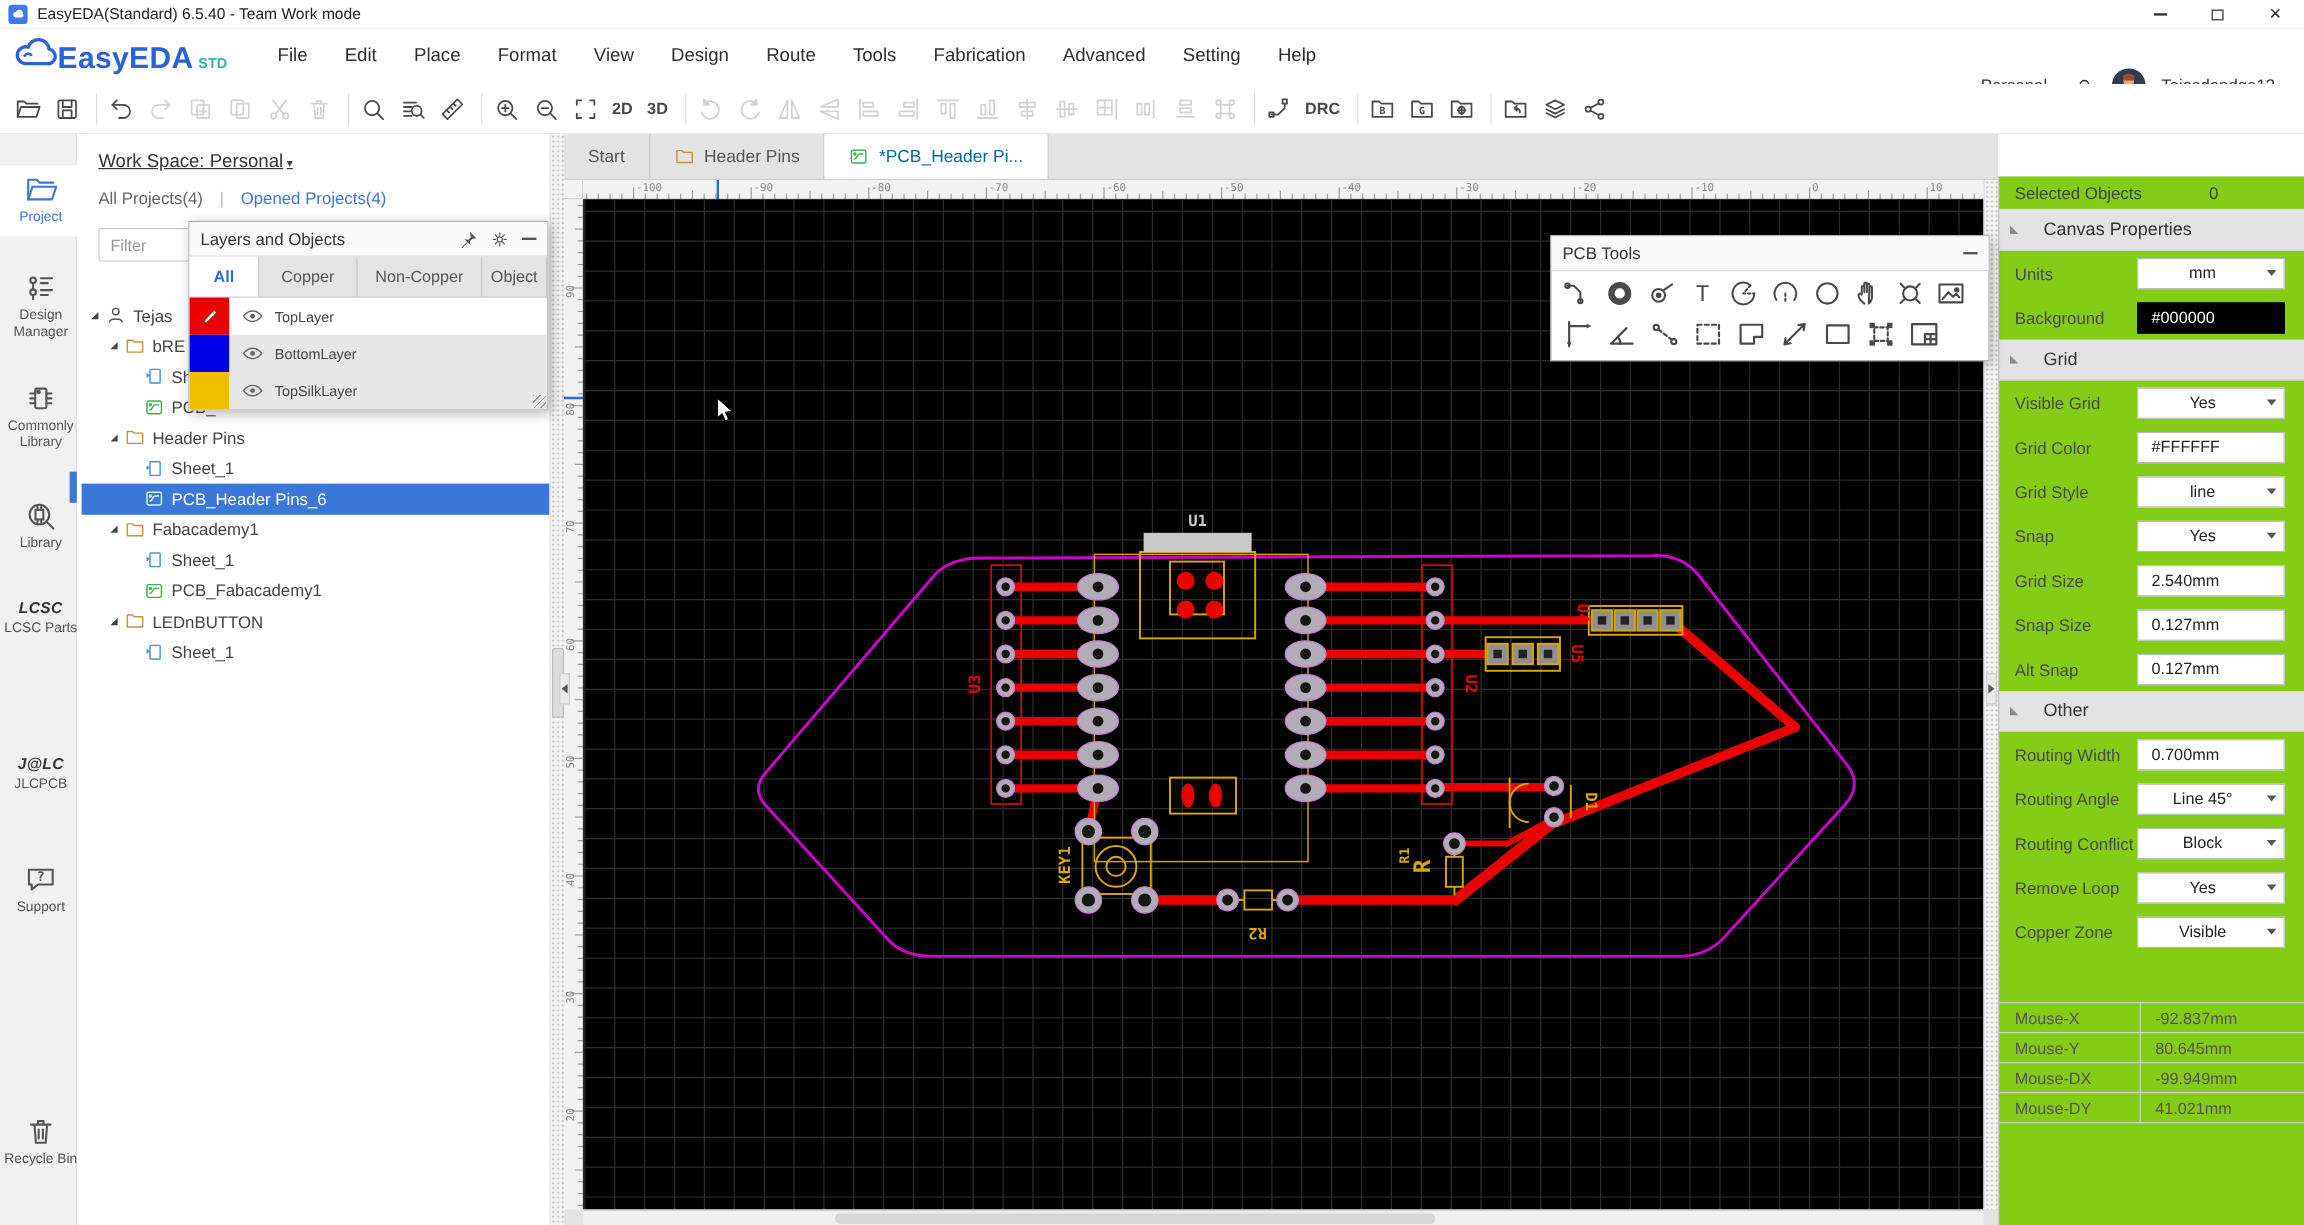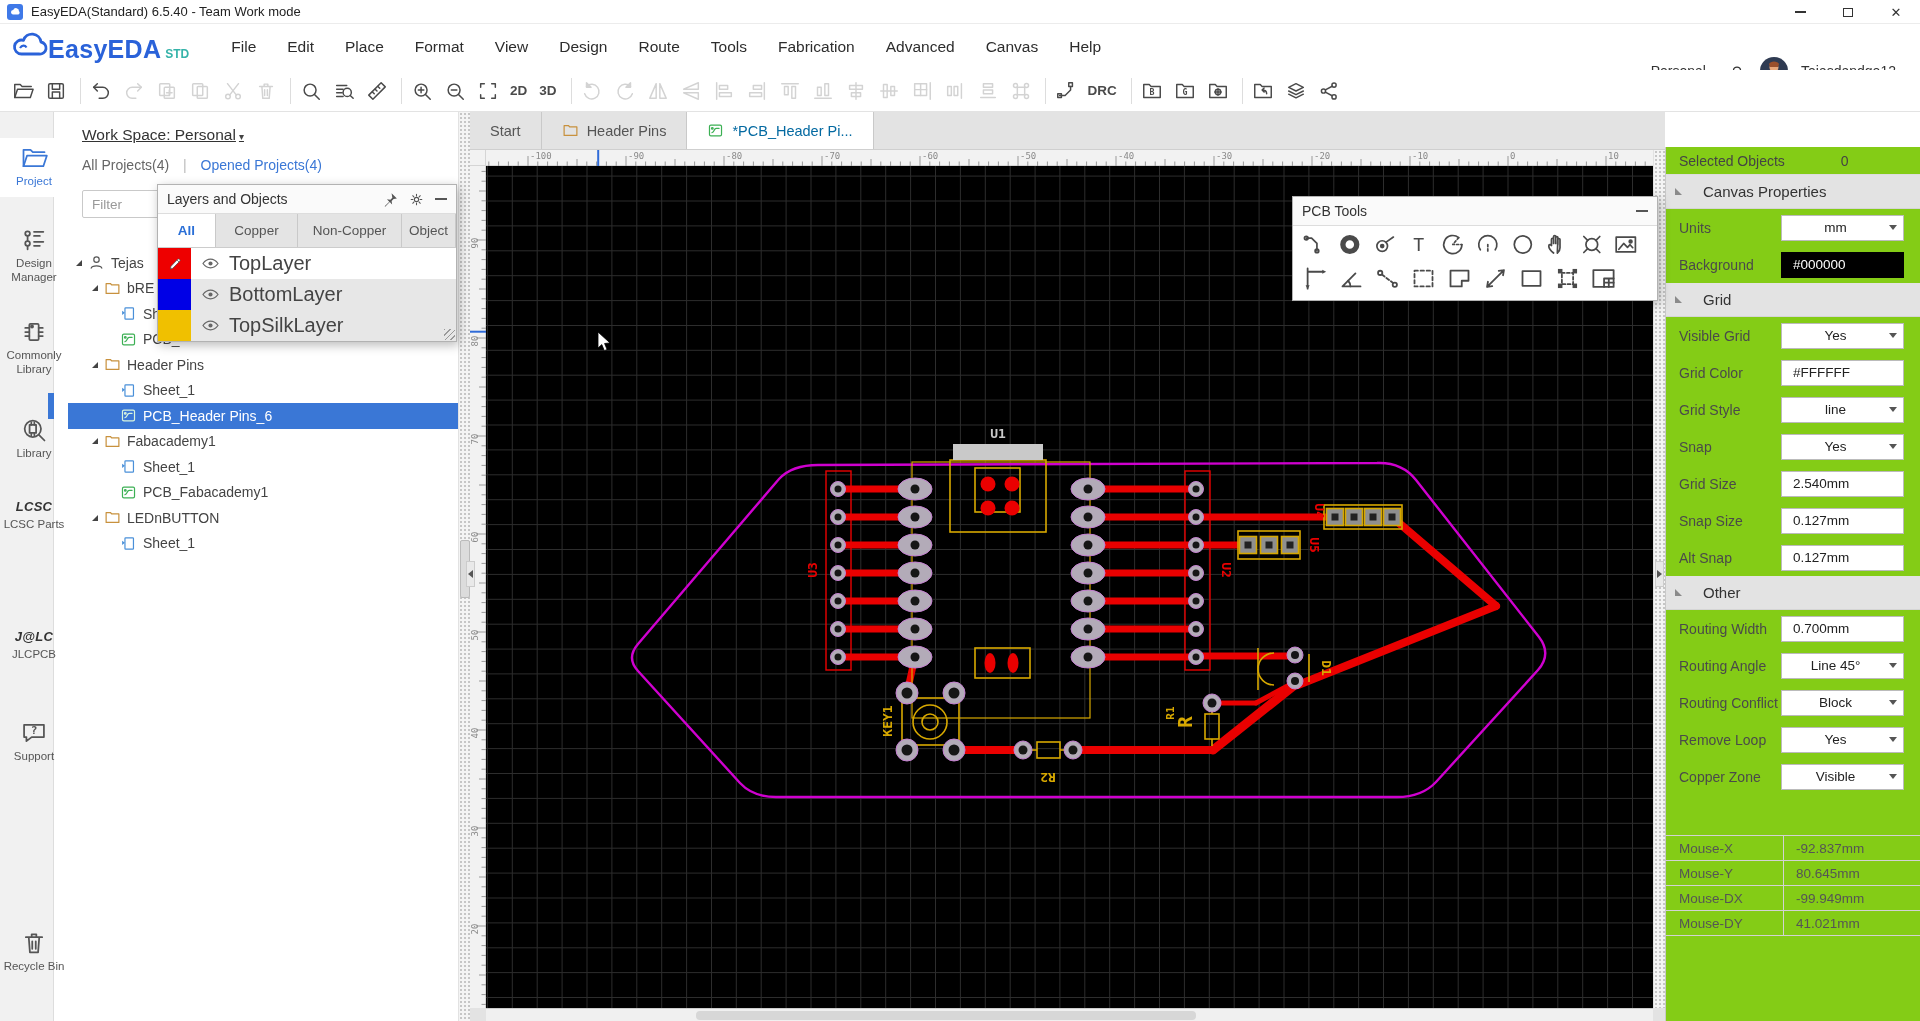--- a/index.html
+++ b/index.html
@@ -30,21 +30,21 @@
 
   
   .toolbar { position:absolute; left:0; top:70px; width:100%; height:42px; background:#fff; border-bottom:1px solid #e3e3e3; display:flex; align-items:center; padding-left:12px; }
   .tb-icon { width:22px; height:22px; margin-right:11px; color:#4a4a4a; flex:0 0 auto; }
   .tb-icon.disabled { color:#d3d3d3; }
   .tb-icon svg { width:100%; height:100%; fill:none; stroke:currentColor; stroke-width:1.6; stroke-linecap:round; stroke-linejoin:round; }
   .tb-text { font-size:13.5px; font-weight:600; color:#4a4a4a; margin-right:12px; }
   .tb-sep { width:1px; height:26px; background:#ddd; margin:0 9px 0 2px; flex:0 0 auto; }
 
   
-  .rail { position:absolute; left:0; top:112px; width:54px; bottom:0; background:#f1f1f1; border-right:1px solid #ddd; }
+  .rail { position:absolute; left:0; top:112px; width:64px; bottom:0; background:#f1f1f1; border-right:1px solid #ddd; }
   .rail-item { position:absolute; left:0; width:68px; text-align:center; color:#555; cursor:default; }
   .rail-item .ri-icon { width:28px; height:28px; margin:0 auto 3px; color:#555; }
   .rail-item .ri-icon svg { width:100%; height:100%; fill:none; stroke:currentColor; stroke-width:1.5; stroke-linecap:round; stroke-linejoin:round; }
   .rail-item .ri-label { font-size:11.5px; line-height:1.2; }
   .rail-item.active { background:#fff; padding:6px 0 8px; color:#3a77d6; }
   .rail-item.active .ri-icon { color:#3a77d6; }
   .text-ico { font-style:italic; font-weight:800; font-size:13px; color:#333; letter-spacing:.3px; margin-bottom:4px; }
   .rail-marker { position:absolute; right:-1px; top:281px; width:6px; height:26px; background:#3a77d6; }
 
   
@@ -92,21 +92,21 @@
 
   .layers-panel { left:157px; top:184px; width:300px; z-index:60; }
   .lp-tabs { height:34px; display:flex; border-bottom:1px solid #ccc; background:#e4e4e4; }
   .lp-tab { display:flex; align-items:center; justify-content:center; font-size:13.5px; color:#555; border-right:1px solid #c9c9c9; }
   .lp-tab.active { background:#fff; color:#2a6fd7; font-weight:700; }
   .lrow { height:31px; display:flex; align-items:center; }
   .lrow.dim { background:#e7e7e7; }
   .lswatch { width:33px; height:31px; flex:0 0 auto; display:flex; align-items:center; justify-content:center; }
   .leye { width:38px; display:flex; justify-content:center; color:#666; flex:0 0 auto; }
   .leye svg { width:19px; height:19px; fill:none; stroke:currentColor; stroke-width:1.5; }
-  .lname { font-size:20px; color:#444; }
+  .lname { font-size:12px; color:#444; }
   .resize-h { position:absolute; right:1px; bottom:1px; width:11px; height:11px; background:repeating-linear-gradient(135deg,#9a9a9a 0 1px,transparent 1px 4px); }
 
   .pcb-tools { left:1292px; top:196px; width:366px; }
   .pt-row { display:flex; padding:5px 9px 2px; }
   .pt-icon { width:27px; height:27px; margin-right:9px; color:#4a4a4a; }
   .pt-icon svg { width:100%; height:100%; fill:none; stroke:currentColor; stroke-width:1.6; stroke-linecap:round; stroke-linejoin:round; }
 
   
   .props { position:absolute; left:1665px; top:112px; right:0; bottom:0; background:#84cc16; border-left:1px solid #c9c9c9;margin-top:35px; }
   .sel-row { height:28px; display:flex; align-items:center; padding-left:13px; font-size:14px; color:#444; border-bottom:1px solid #ddd; }
@@ -163,21 +163,21 @@
         <div class="menu-item">File</div>
         <div class="menu-item">Edit</div>
         <div class="menu-item">Place</div>
         <div class="menu-item">Format</div>
         <div class="menu-item">View</div>
         <div class="menu-item">Design</div>
         <div class="menu-item">Route</div>
         <div class="menu-item">Tools</div>
         <div class="menu-item">Fabrication</div>
         <div class="menu-item">Advanced</div>
-        <div class="menu-item">Canvas</div>
+        <div class="menu-item">Setting</div>
         <div class="menu-item">Help</div>
       </div>
     <div class="account">
       <span class="acct-label"><span>Personal</span><span class="caret">▾</span></span>
       <span class="bell">
         <svg viewBox="0 0 24 24" fill="none" stroke="#333" stroke-width="1.5" stroke-linecap="round">
             <path d="M5.5 17.5h13c-1.6-1.8-2.2-3.6-2.2-6a4.3 4.3 0 0 0-8.6 0c0 2.4-.6 4.2-2.2 6z"></path>
             <path d="M10.5 19.5a1.6 1.6 0 0 0 3 0"></path>
           </svg>
       </span>

